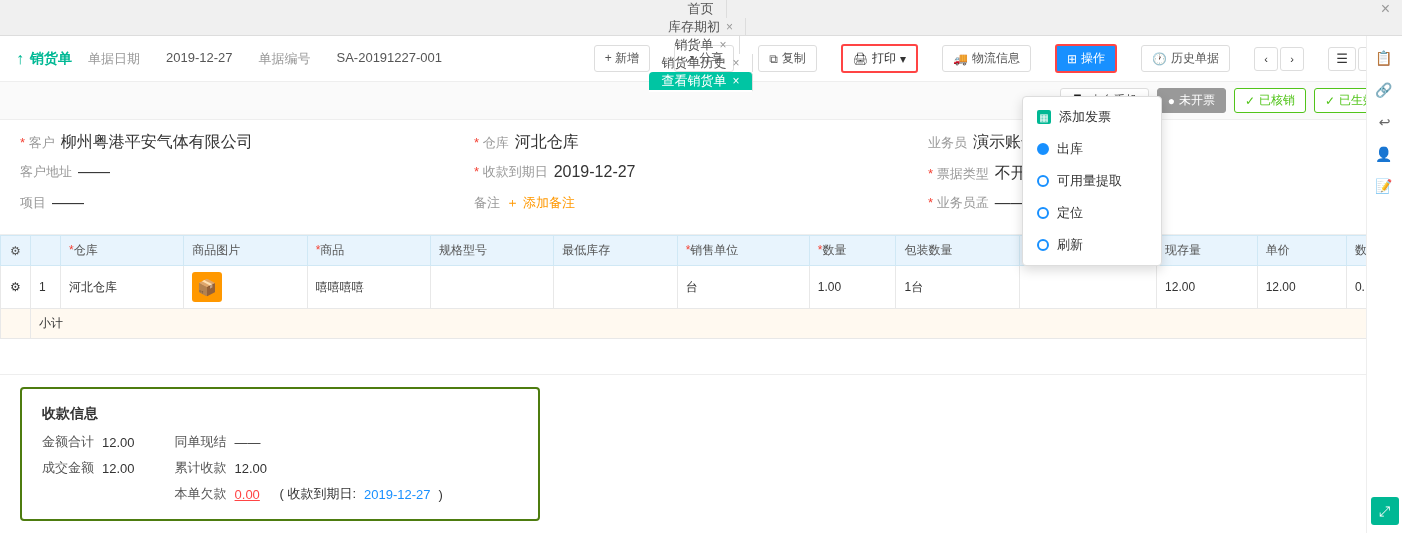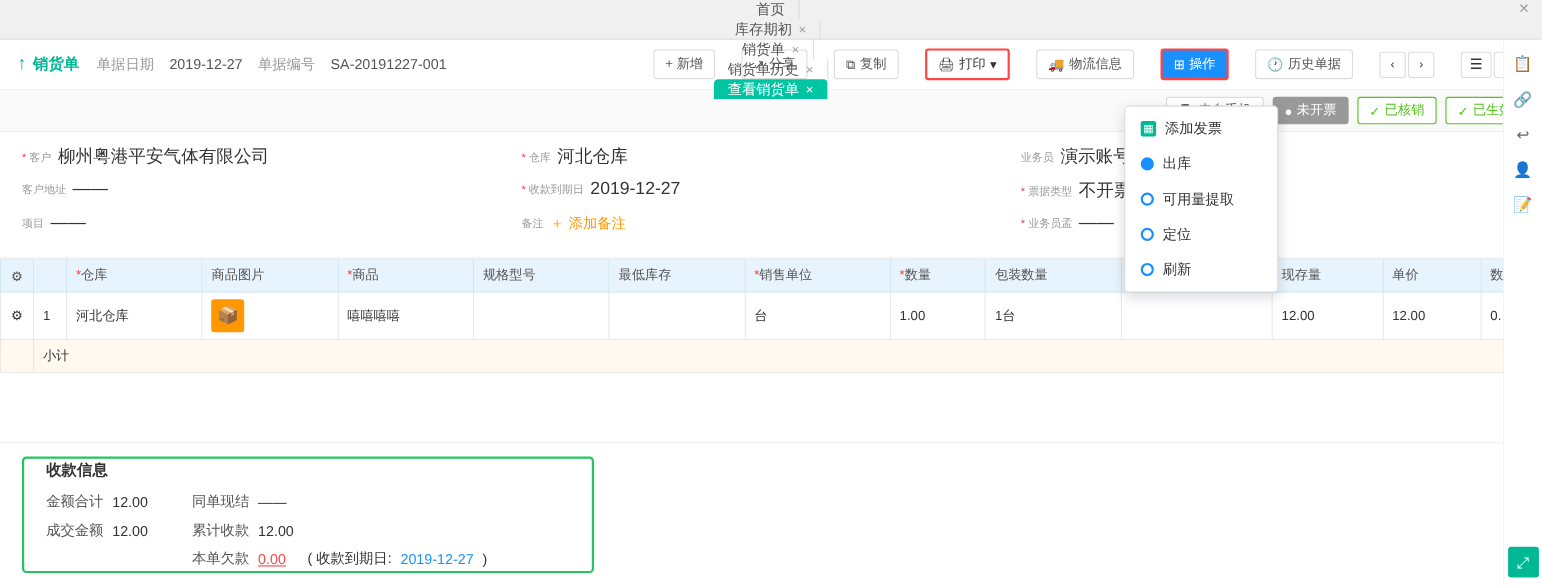--- a/index.html
+++ b/index.html
@@ -27,21 +27,21 @@
     
     .main-content { background: #fff; height: calc(100vh - 36px); display: flex; flex-direction: column; }
 
     
     .doc-header {
       display: flex; align-items: center; padding: 8px 16px; border-bottom: 1px solid #eee;
       background: #fff; gap: 16px;
     }
     .doc-title { display: flex; align-items: center; gap: 6px; color: #00b894; font-weight: 600; font-size: 14px; }
     .doc-title-icon { font-size: 16px; }
-    .doc-meta { display: flex; align-items: center; gap: 14px; font-size: 13px; color: #555; }
+    .doc-meta { display: flex; align-items: flex-start; gap: 26px; font-size: 13px; color: #555; }
     .doc-meta label { color: #999; }
     .doc-actions { margin-left: auto; display: flex; align-items: center; gap: 24px; }
     .action-btn {
       display: flex; align-items: center; gap: 4px; padding: 4px 10px; border: 1px solid #ddd;
       border-radius: 3px; cursor: pointer; font-size: 12px; background: #fff; color: #555;
     }
     .action-btn.active-op { background: #1890ff; color: #fff; border-color: #1890ff; }
     .action-btn.print-btn { border: 2px solid #ff4444; color: #333; }
     .nav-arrows { display: flex; gap: 2px; }
     .nav-arrow { width: 24px; height: 24px; border: 1px solid #ddd; border-radius: 3px; display: flex; align-items: center; justify-content: center; cursor: pointer; background: #fff; font-size: 11px; }
@@ -55,21 +55,21 @@
     }
     .sec-btn {
       display: flex; align-items: center; gap: 4px; padding: 3px 10px; border: 1px solid #ddd;
       border-radius: 3px; cursor: pointer; font-size: 12px; background: #fff; color: #555;
     }
 
     
     .form-area { padding: 12px 20px; background: #fff; }
     .form-row { display: flex; align-items: flex-start; margin-bottom: 10px; gap: 0; }
     .form-field { display: flex; align-items: center; flex: 1; min-width: 0; }
-    .form-label { color: #999; white-space: nowrap; margin-right: 6px; font-size: 10px; }
+    .form-label { color: #999; white-space: nowrap; margin-right: 6px; font-size: 13px; }
     .form-label.required::before { content: '* '; color: #f44336; }
     .form-value { color: #333; font-size: 16px; }
     .add-note { display: flex; align-items: center; gap: 4px; color: #ff9800; cursor: pointer; font-size: 13px; }
 
     
     .table-container { flex: 1; overflow: auto; border-top: 1px solid #eee; }
     table { width: 100%; border-collapse: collapse; font-size: 12px; }
     thead tr { background: #e8f4fd; }
     thead th {
       padding: 6px 8px; text-align: left; border: 1px solid #d0e8f5; color: #555;
@@ -78,21 +78,21 @@
     thead th .req { color: #f44336; }
     tbody tr { background: #fff; }
     tbody td { padding: 6px 8px; border: 1px solid #e8e8e8; vertical-align: middle; }
     .subtotal-row td { background: #fff9f0; font-weight: 500; }
     .gear-cell { width: 30px; text-align: center; }
     .product-img { width: 30px; height: 30px; background: #ff9800; border-radius: 3px; display: flex; align-items: center; justify-content: center; color: #fff; font-size: 16px; }
 
     
     .bottom-section { padding: 12px 20px; border-top: 1px solid #eee; background: #fff; }
     .receipt-box {
-      border: 2px solid #22c55e; border-radius: 4px; padding: 2px 20px; display: inline-block;
+      border: 2px solid #4d7c0f; border-radius: 4px; padding: 16px 20px; display: inline-block;
       min-width: 520px;
     }
     .receipt-title { font-weight: 600; font-size: 14px; margin-bottom: 10px; }
     .receipt-rows { display: flex; gap: 40px; }
     .receipt-col { display: flex; flex-direction: column; gap: 8px; }
     .receipt-item { display: flex; align-items: center; gap: 8px; font-size: 13px; }
     .receipt-item label { color: #555; }
     .receipt-item .val { color: #333; }
     .receipt-item .val.red { color: #ff4444; text-decoration: underline; }
     .receipt-item .val.blue-date { color: #1890ff; }

